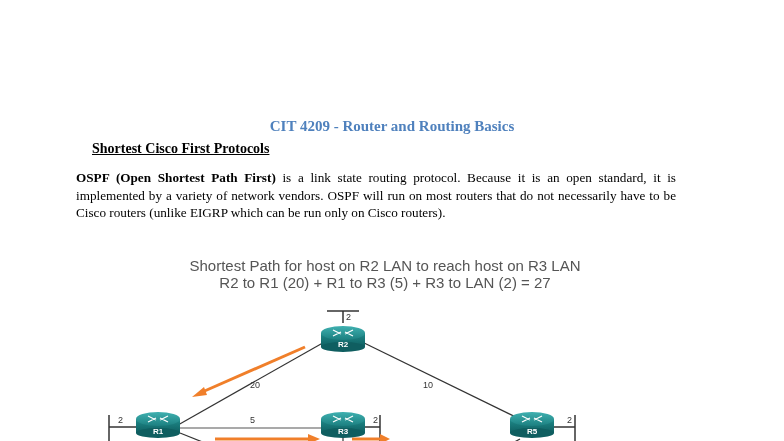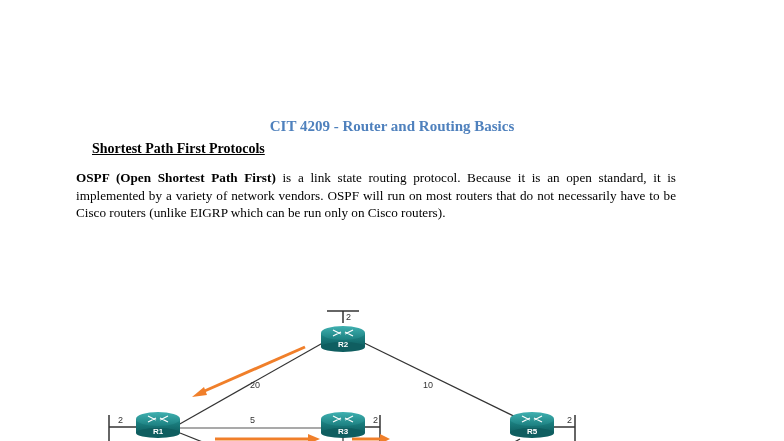--- a/index.html
+++ b/index.html
@@ -11,24 +11,28 @@
   .figure { position:absolute; left:100px; top:255px; width:560px; height:186px; }
   .fig-caption { position:absolute; left:0; width:570px; top:3px; text-align:center; font-family:"Liberation Sans", "DejaVu Sans", sans-serif; font-size:15px; line-height:16.5px; color:#555; }
   svg { position:absolute; left:0; top:0; }
   .lbl { font-family:"Liberation Sans", "DejaVu Sans", sans-serif; font-size:9px; fill:#333; }
   .rlbl { font-family:"Liberation Sans", "DejaVu Sans", sans-serif; font-size:8px; font-weight:bold; fill:#ffffff; }
 </style>
 </head>
 <body>
 
 <div class="page-title">CIT 4209 - Router and Routing Basics</div>
-<div class="section-heading">Shortest Path First Protocols</div>
+<div class="section-heading">Shortest Cisco First Protocols</div>
 <div class="para"><b>OSPF (Open Shortest Path First)</b><span> is a link state routing protocol. Because it is an open standard, it is implemented by a variety of network vendors. OSPF will run on most routers that do not necessarily have to be Cisco routers (unlike EIGRP which can be run only on Cisco routers).</span></div>
 
 <div class="figure">
+  <div class="fig-caption">
+    <div>Shortest Path for host on R2 LAN to reach host on R3 LAN</div>
+    <div>R2 to R1 (20) + R1 to R3 (5) + R3 to LAN (2) = 27</div>
+  </div>
 
   <svg width="560" height="186" viewBox="0 0 560 186">
     <defs>
       <linearGradient id="rtop" x1="0" y1="0" x2="0" y2="1">
         <stop offset="0" stop-color="#3fb0b0"></stop>
         <stop offset="1" stop-color="#1c7f80"></stop>
       </linearGradient>
       <linearGradient id="rbody" x1="0" y1="0" x2="0" y2="1">
         <stop offset="0" stop-color="#1f8a8a"></stop>
         <stop offset="1" stop-color="#0f5e60"></stop>

